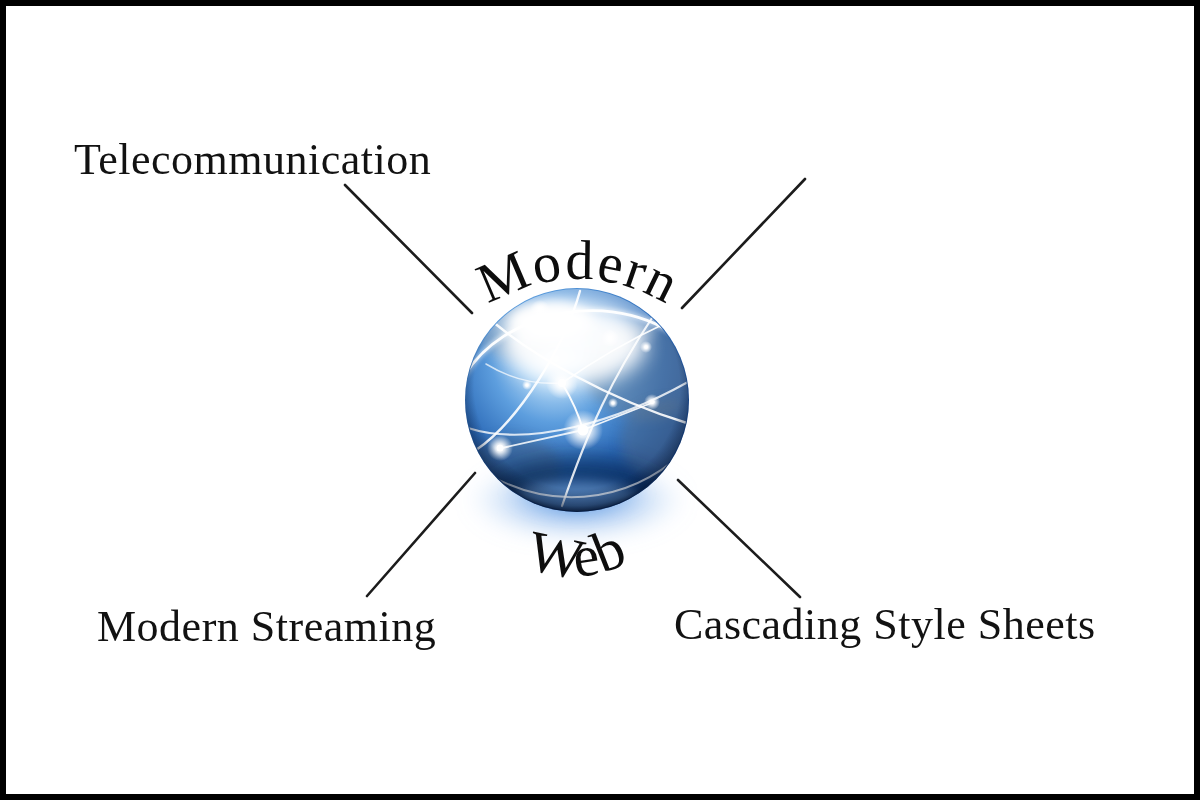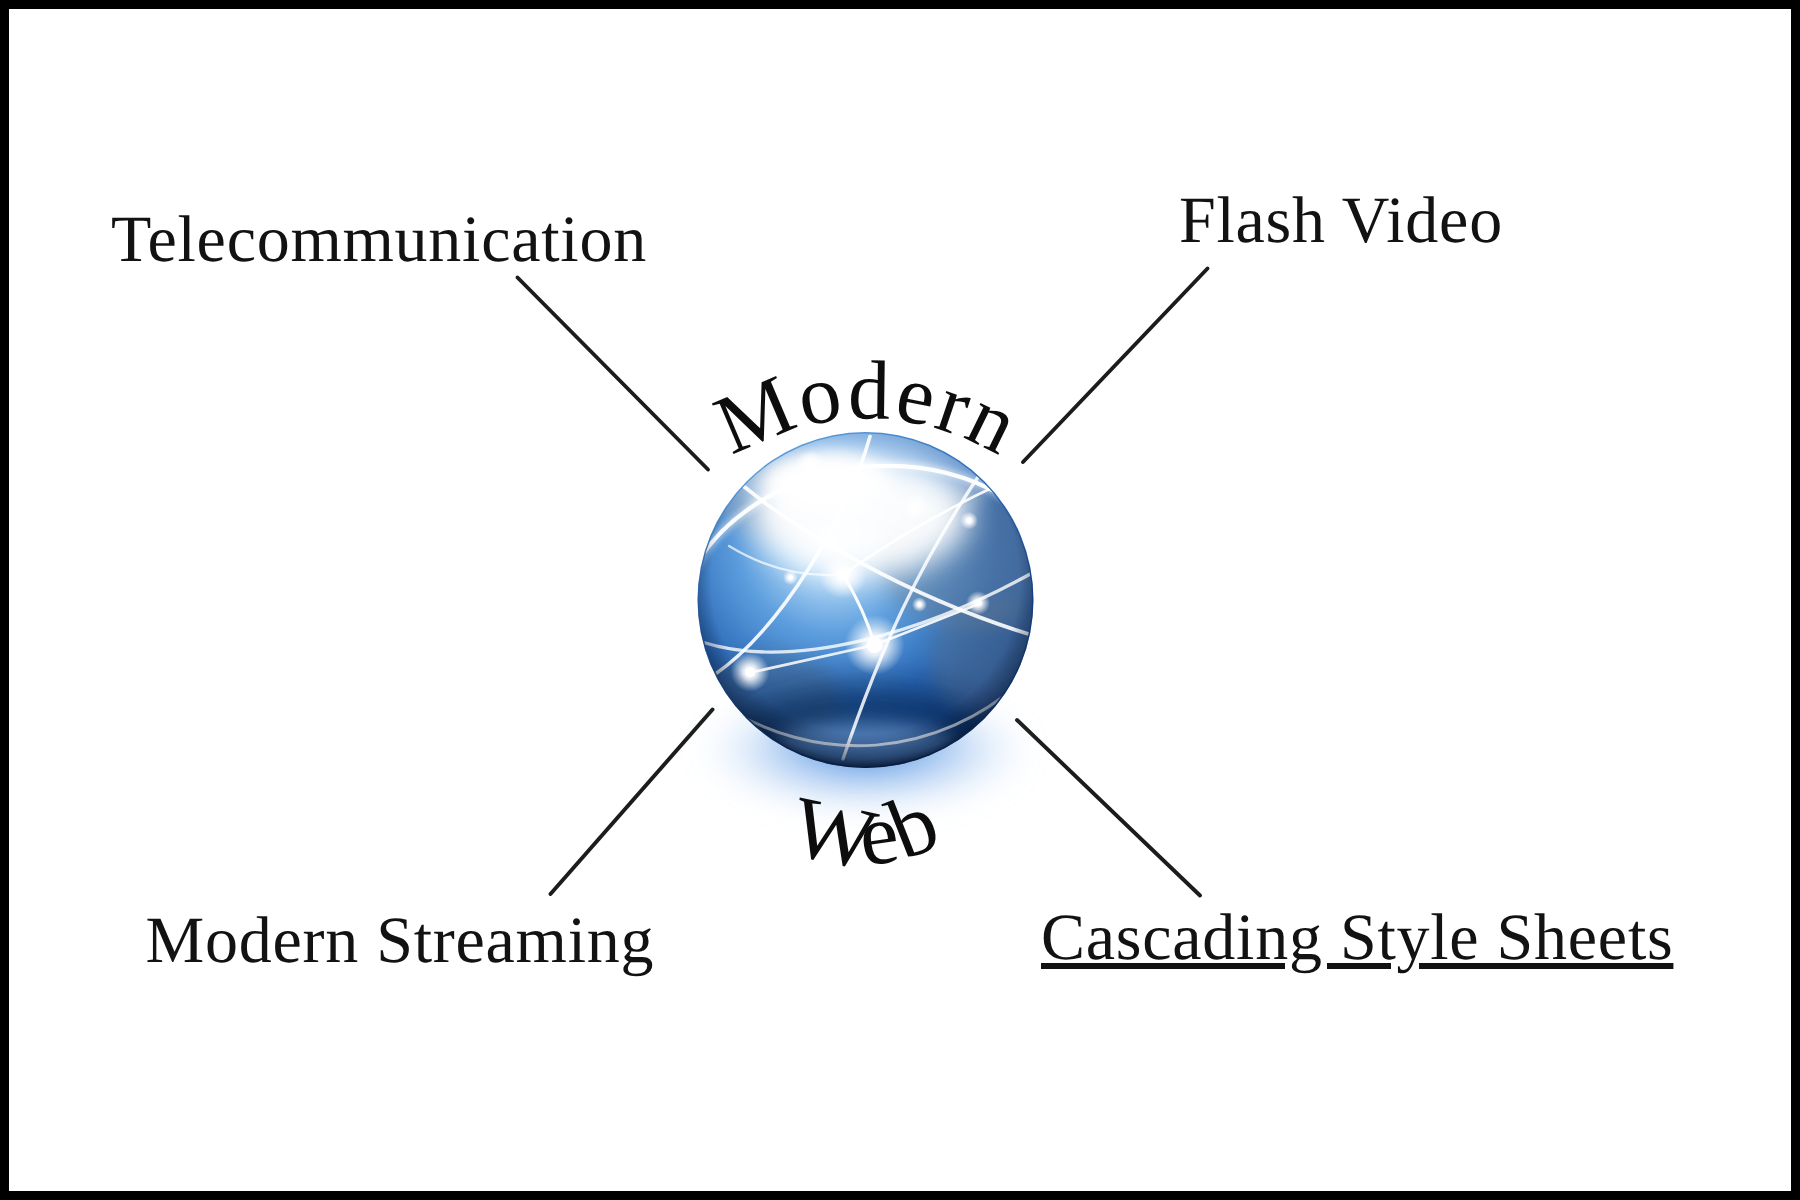--- a/index.html
+++ b/index.html
@@ -34,21 +34,21 @@
     font-size: 44px;
     line-height: 1.1;
     color: #121212;
     letter-spacing: 0.5px;
     white-space: nowrap;
     z-index: 5;
   }
   .label-tl { left: 74px;  top: 136px; }
   .label-tr { left: 786px; top: 123px; }
   .label-bl { left: 97px;  top: 603px; }
-  .label-br { left: 694px; top: 601px; text-decoration: underline; }
+  .label-br { left: 674px; top: 601px; }
 
   .center-text {
     font-family: "Liberation Serif", serif;
     fill: #0d0d0d;
   }
   .modern-text { font-size: 56px; letter-spacing: 2px; }
   .web-text { font-size: 58px; letter-spacing: 1px; }
 
   .connector {
     stroke: #1c1c1c;
@@ -174,18 +174,17 @@
 
     <text class="center-text modern-text" text-anchor="middle">
       <textPath href="#arcModern" startOffset="50%">Modern</textPath>
     </text>
     <text class="center-text web-text" text-anchor="middle">
       <textPath href="#arcWeb" startOffset="50%">Web</textPath>
     </text>
   </svg>
 
   <div class="node-label label-tl">Telecommunication</div>
-  <div class="node-label label-tr">Flash Video</div>
   <div class="node-label label-bl">Modern Streaming</div>
   <div class="node-label label-br">Cascading Style Sheets</div>
 
   <div class="frame"></div>
 </div>
 
 </body></html>

